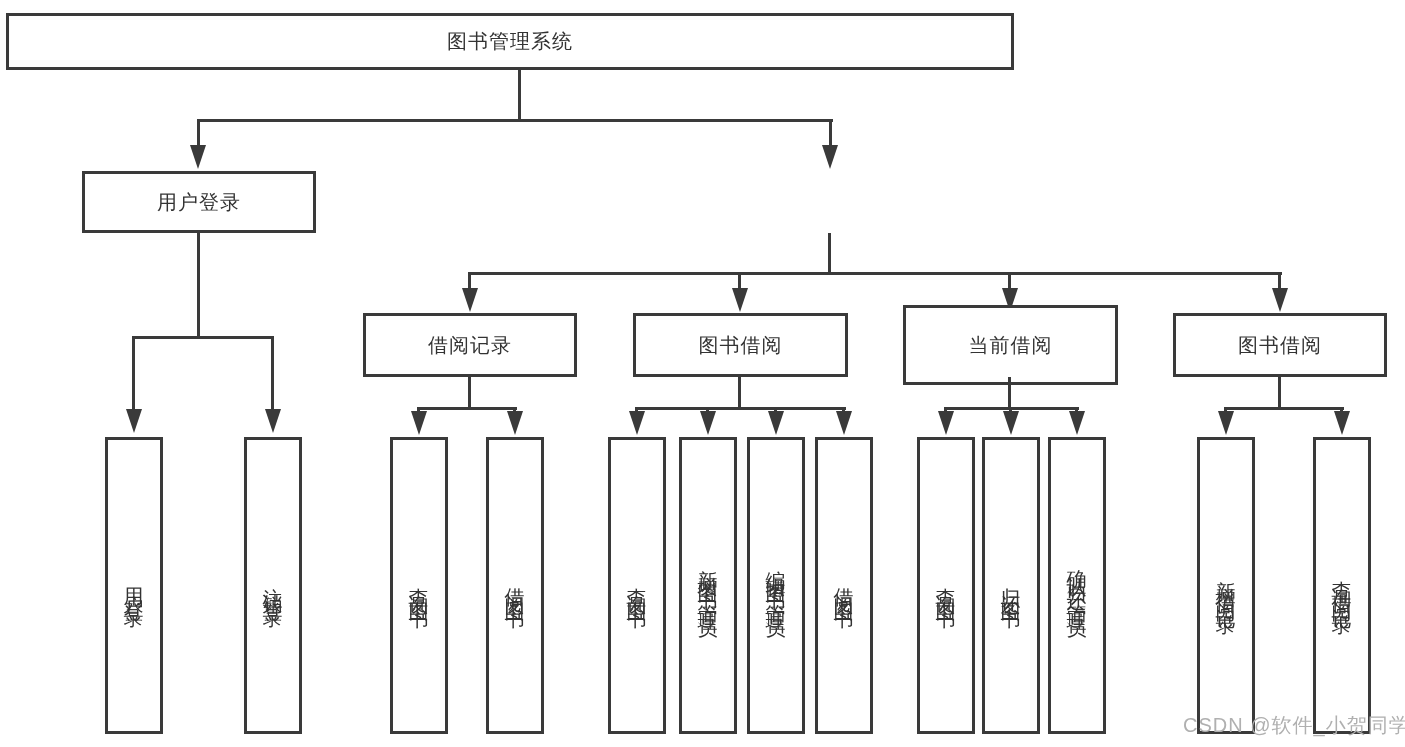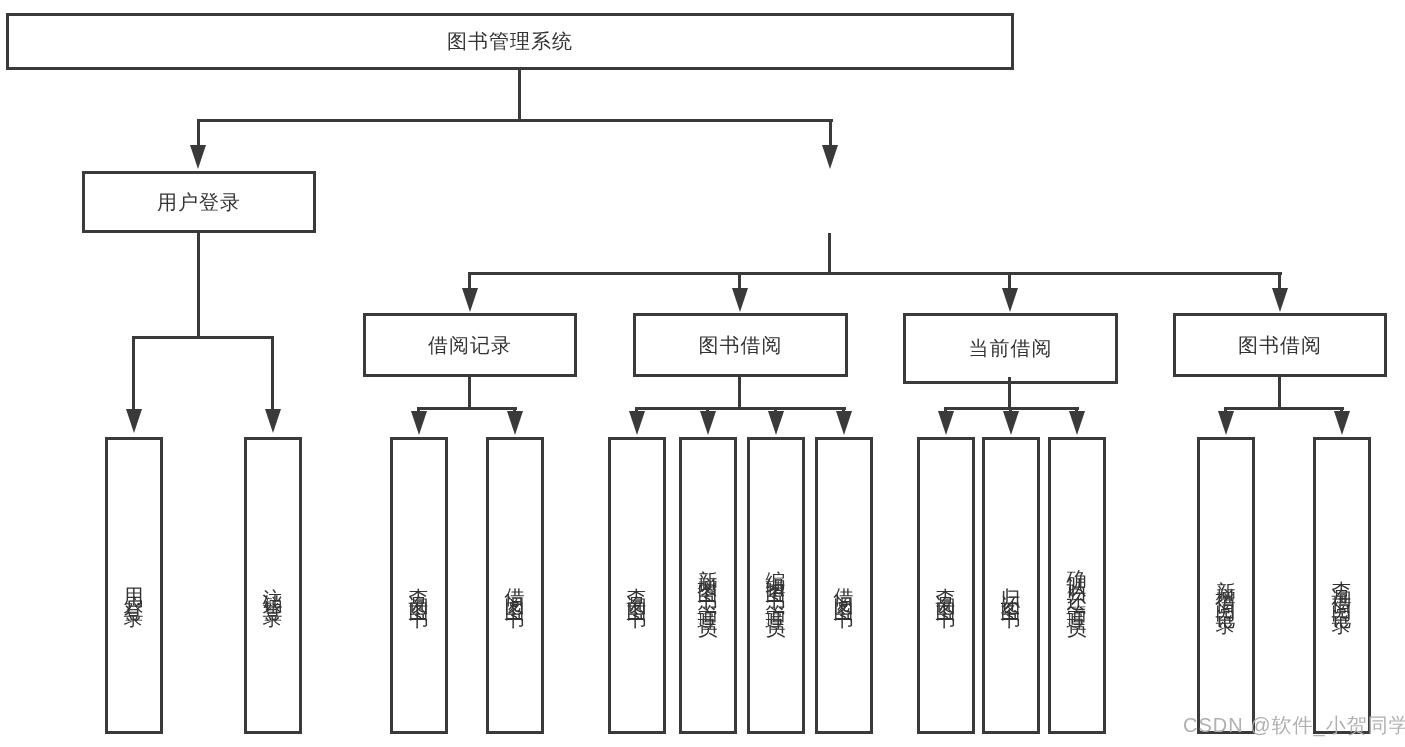--- a/index.html
+++ b/index.html
@@ -54,21 +54,21 @@
   <div class="arw" style="left:1002px;top:288px"></div>
   <div class="vl" style="left:1278px;top:272px;height:19px"></div>
   <div class="arw" style="left:1272px;top:288px"></div>
 
   <div class="box" style="left:363px;top:313px;width:214px;height:64px">
     <span>借阅记录</span>
   </div>
   <div class="box" style="left:633px;top:313px;width:215px;height:64px">
     <span>图书借阅</span>
   </div>
-  <div class="box" style="left:903px;top:313px;width:215px;height:71px">
+  <div class="box" style="left:903px;top:305px;width:215px;height:80px">
     <span>当前借阅</span>
   </div>
   <div class="box" style="left:1173px;top:313px;width:214px;height:64px">
     <span>图书借阅</span>
   </div>
 
   <div class="vl" style="left:468px;top:377px;height:33px"></div>
   <div class="hl" style="left:417px;top:407px;width:100px"></div>
   <div class="vl" style="left:417px;top:407px;height:8px"></div>
   <div class="arw" style="left:411px;top:411px"></div>

